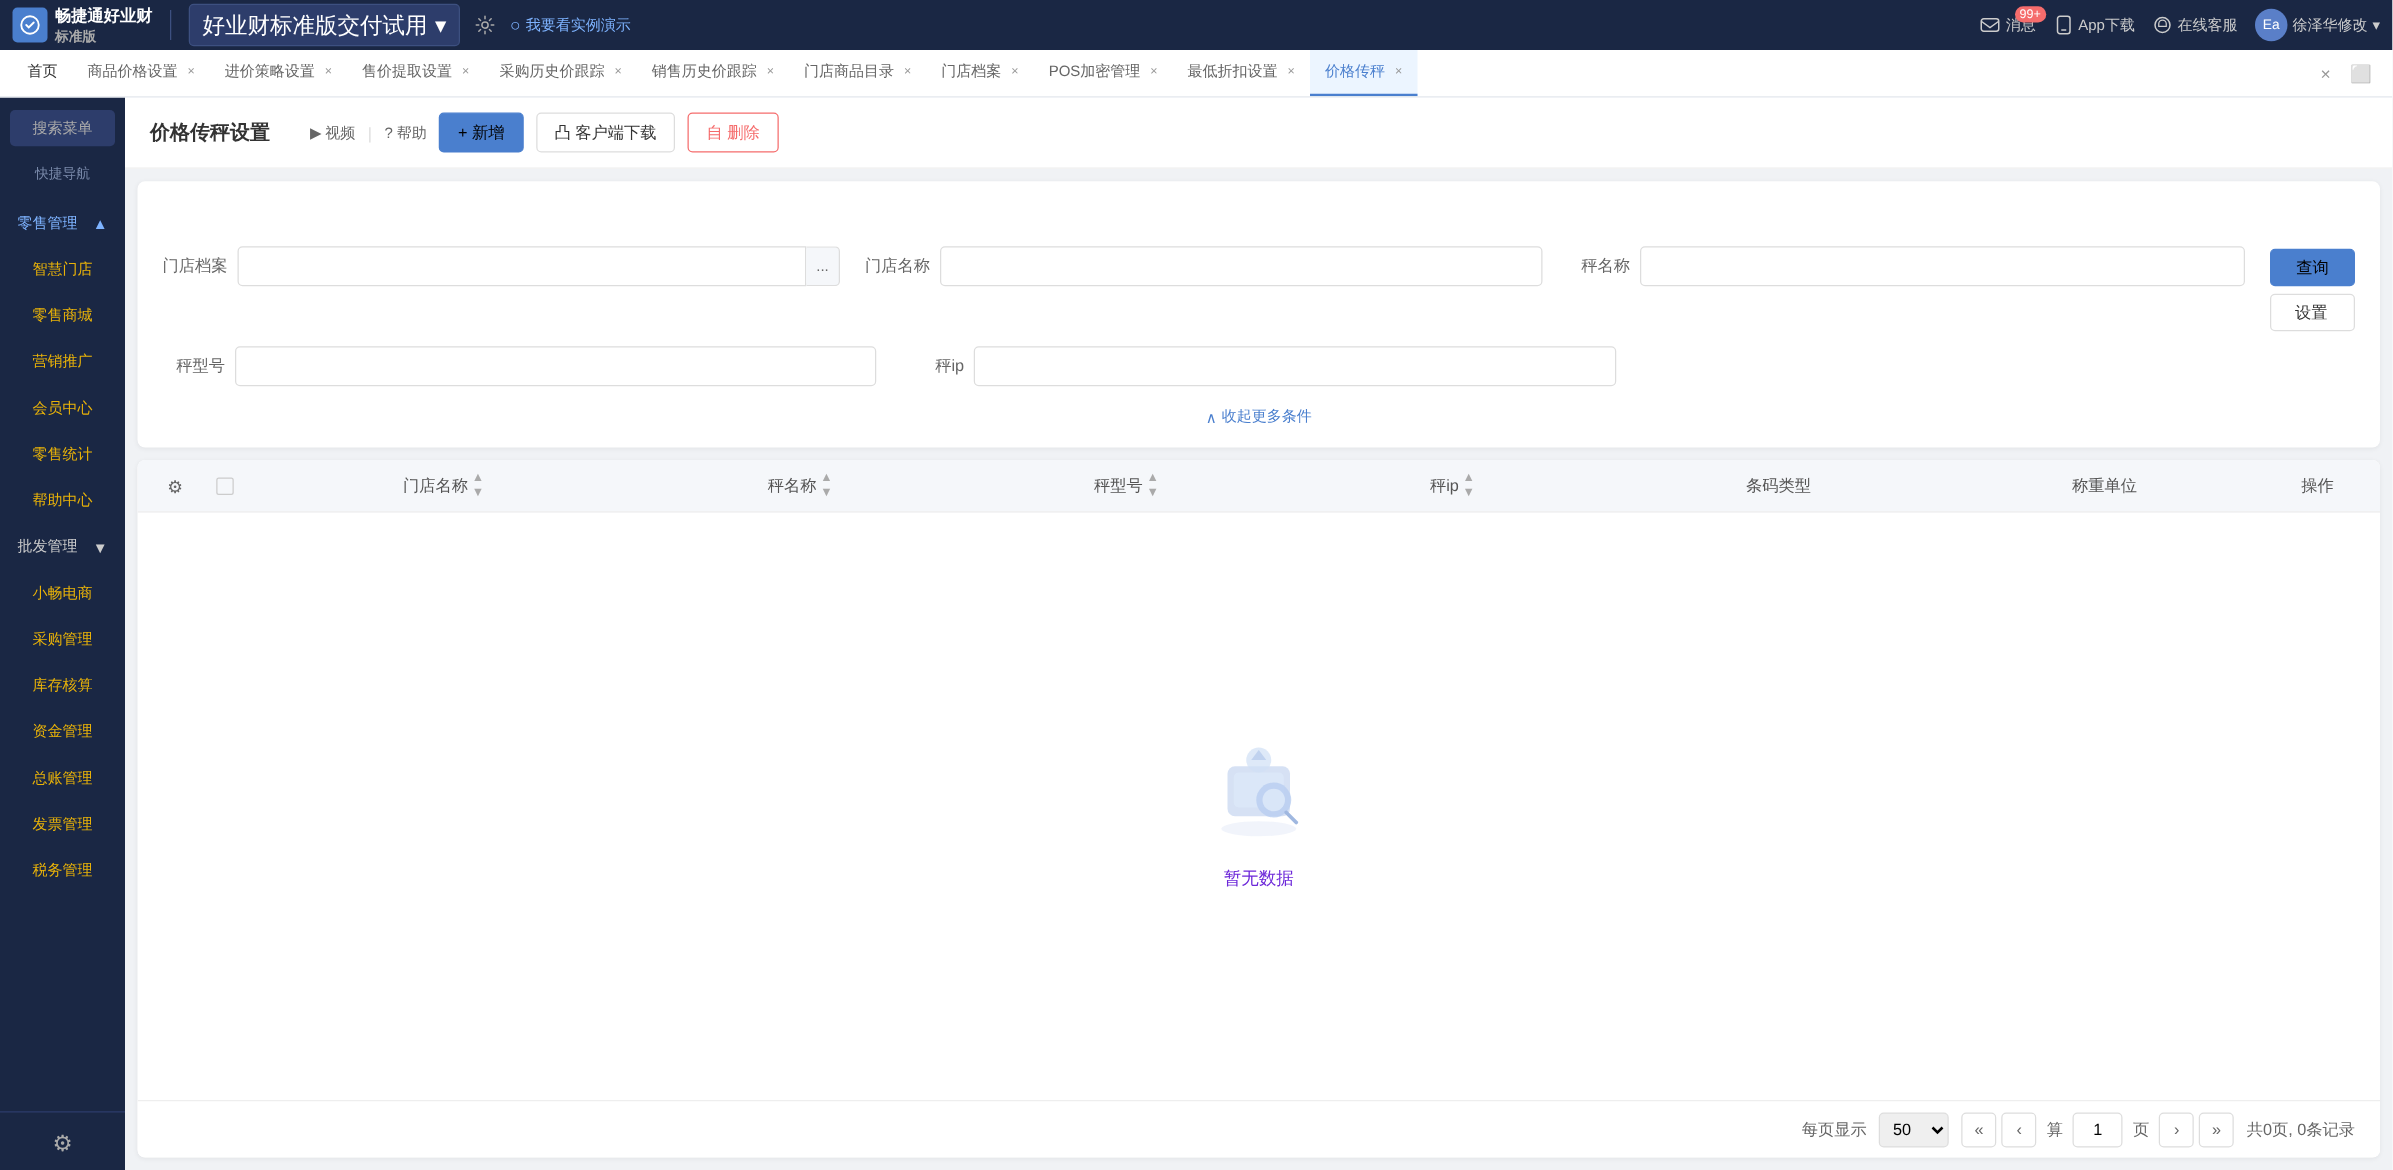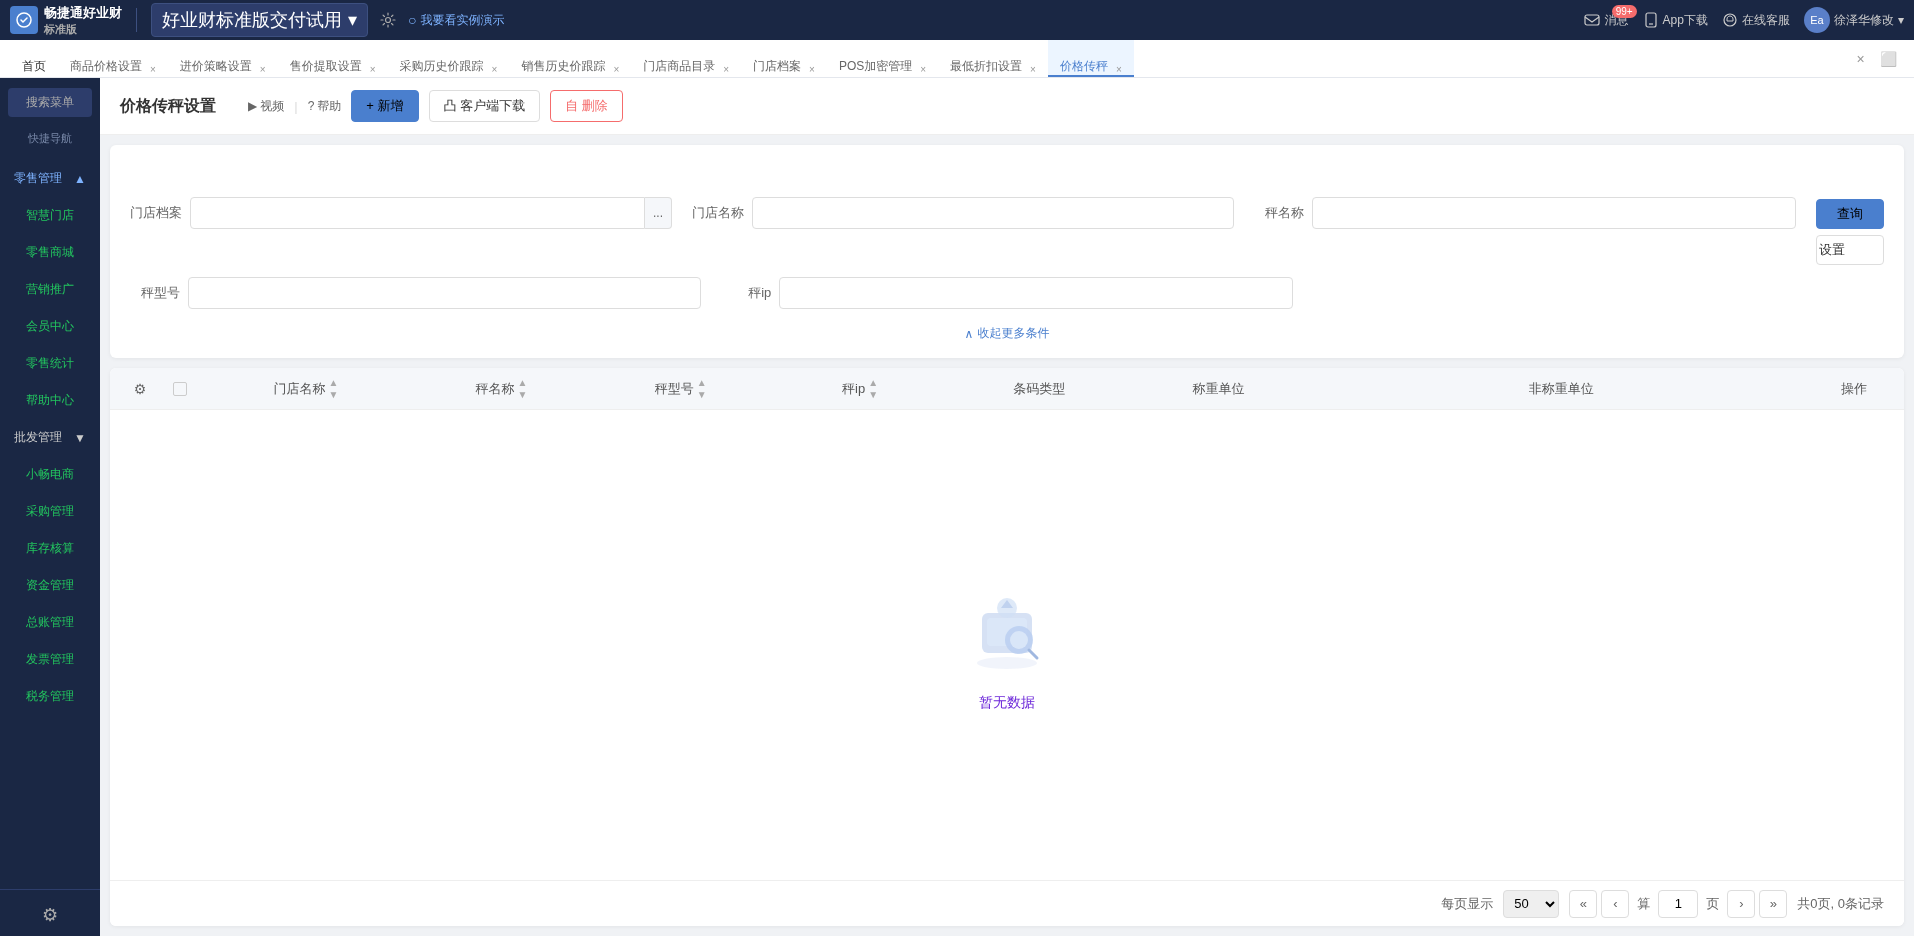--- a/index.html
+++ b/index.html
@@ -14,37 +14,37 @@
     .settings-btn { color: #aaa; cursor: pointer; width: 24px; height: 24px; display: flex; align-items: center; justify-content: center; }
     .demo-link { color: #7eb3ff; font-size: 12px; cursor: pointer; display: flex; align-items: center; gap: 4px; }
     .top-bar-right { display: flex; align-items: center; gap: 14px; }
     .top-right-item { color: #ccc; font-size: 12px; display: flex; align-items: center; gap: 4px; cursor: pointer; position: relative; }
     .badge { background: #f56c6c; color: white; font-size: 10px; padding: 1px 4px; border-radius: 8px; position: absolute; top: -6px; right: -8px; }
     .avatar-circle { width: 26px; height: 26px; border-radius: 50%; background: #5a7fc8; display: flex; align-items: center; justify-content: center; color: white; font-size: 11px; }
 
     
     .tab-bar { height: 38px; background: #fff; border-bottom: 1px solid #e4e7ed; display: flex; align-items: stretch; padding: 0 10px; overflow-x: auto; flex-shrink: 0; }
     .tab-bar::-webkit-scrollbar { height: 0; }
-    .tab-item { display: flex; align-items: flex-end; gap: 4px; padding: 0 12px; font-size: 12px; color: #666; cursor: pointer; border-bottom: 2px solid transparent; white-space: nowrap; flex-shrink: 0; }
+    .tab-item { display: flex; align-items: center; gap: 4px; padding: 0 12px; font-size: 12px; color: #666; cursor: pointer; border-bottom: 2px solid transparent; white-space: nowrap; flex-shrink: 0; }
     .tab-item.active { color: #4a7fce; border-bottom: 2px solid #4a7fce; background: #ecf5ff; }
     .tab-item .close-x { color: #999; font-size: 10px; margin-left: 4px; }
     .tab-item.home { color: #333; font-weight: 500; }
     .tab-actions { display: flex; align-items: center; margin-left: auto; gap: 4px; }
     .tab-action-btn { color: #999; cursor: pointer; font-size: 14px; padding: 2px 6px; }
 
     
     .main-layout { display: flex; flex: 1; overflow: hidden; }
 
     
     .sidebar { width: 100px; background: #1a2744; display: flex; flex-direction: column; flex-shrink: 0; overflow-y: auto; }
     .sidebar::-webkit-scrollbar { width: 0; }
     .sidebar-search { padding: 10px 8px; }
     .sidebar-search-btn { width: 100%; background: #2d3d6b; border: none; color: #aaa; padding: 6px; border-radius: 4px; font-size: 12px; cursor: pointer; text-align: center; }
     .sidebar-nav { padding: 6px 0; }
-    .sidebar-item { display: flex; align-items: center; justify-content: center; flex-direction: column; padding: 10px 6px; color: #22c55e; cursor: pointer; font-size: 12px; gap: 2px; text-align: center; }
+    .sidebar-item { display: flex; align-items: center; justify-content: center; flex-direction: column; padding: 10px 6px; color: #eab308; cursor: pointer; font-size: 12px; gap: 2px; text-align: center; }
     .sidebar-item-with-arrow { display: flex; align-items: center; justify-content: space-between; padding: 10px 14px; color: #ccc; cursor: pointer; font-size: 12px; }
     .sidebar-item-with-arrow.expanded { color: #7eb3ff; }
     .sidebar-settings { margin-top: auto; padding: 10px; display: flex; align-items: center; justify-content: center; }
     .settings-icon-btn { color: #aaa; cursor: pointer; font-size: 18px; }
 
     
     .content-area { flex: 1; display: flex; flex-direction: column; overflow: hidden; background: #f0f2f5; }
 
     
     .page-header { background: #fff; padding: 12px 20px; border-bottom: 1px solid #eee; display: flex; align-items: center; justify-content: flex-start; flex-shrink: 0; gap: 32px; }
@@ -316,21 +316,21 @@
         <div class="search-field">
           <span class="search-label">门店名称</span>
           <input type="text" class="search-input" style="">
         </div>
         <div class="search-field">
           <span class="search-label">秤名称</span>
           <input type="text" class="search-input" style="">
         </div>
         <div style="display:flex;flex-direction:column;gap:6px;">
           <button class="btn btn-primary" style="padding:5px 20px;margin-top:38px;">查询</button>
-          <button class="btn btn-default" style="padding:5px 2px;">设置</button>
+          <button class="btn btn-default" style="padding:5px 19px;">设置</button>
         </div>
       </div>
       <div class="search-row">
         <div class="search-field">
           <span class="search-label">秤型号</span>
           <input type="text" class="search-input" style="">
         </div>
         <div class="search-field">
           <span class="search-label">秤ip</span>
           <input type="text" class="search-input" style="">
@@ -382,23 +382,20 @@
           <span class="th-sort">
               <span>▲</span>
               <span>▼</span>
             </span>
         </div>
         <div class="th th-barcode">
           <span>条码类型</span>
         </div>
         <div class="th th-weight-unit">
           <span>称重单位</span>
-        </div>
-        <div class="th th-non-weight">
-          <span>非称重单位</span>
         </div>
         <div class="th th-operation">
           <span>操作</span>
         </div>
       </div>
       <div class="table-body">
         <div class="empty-state">
           <svg class="empty-svg" viewBox="0 0 100 100">
             <ellipse cx="50" cy="85" rx="30" ry="6" fill="#e8edf8" opacity="0.6"></ellipse>
             <rect x="25" y="35" width="50" height="40" rx="6" fill="#c5d4f0" opacity="0.7"></rect>

